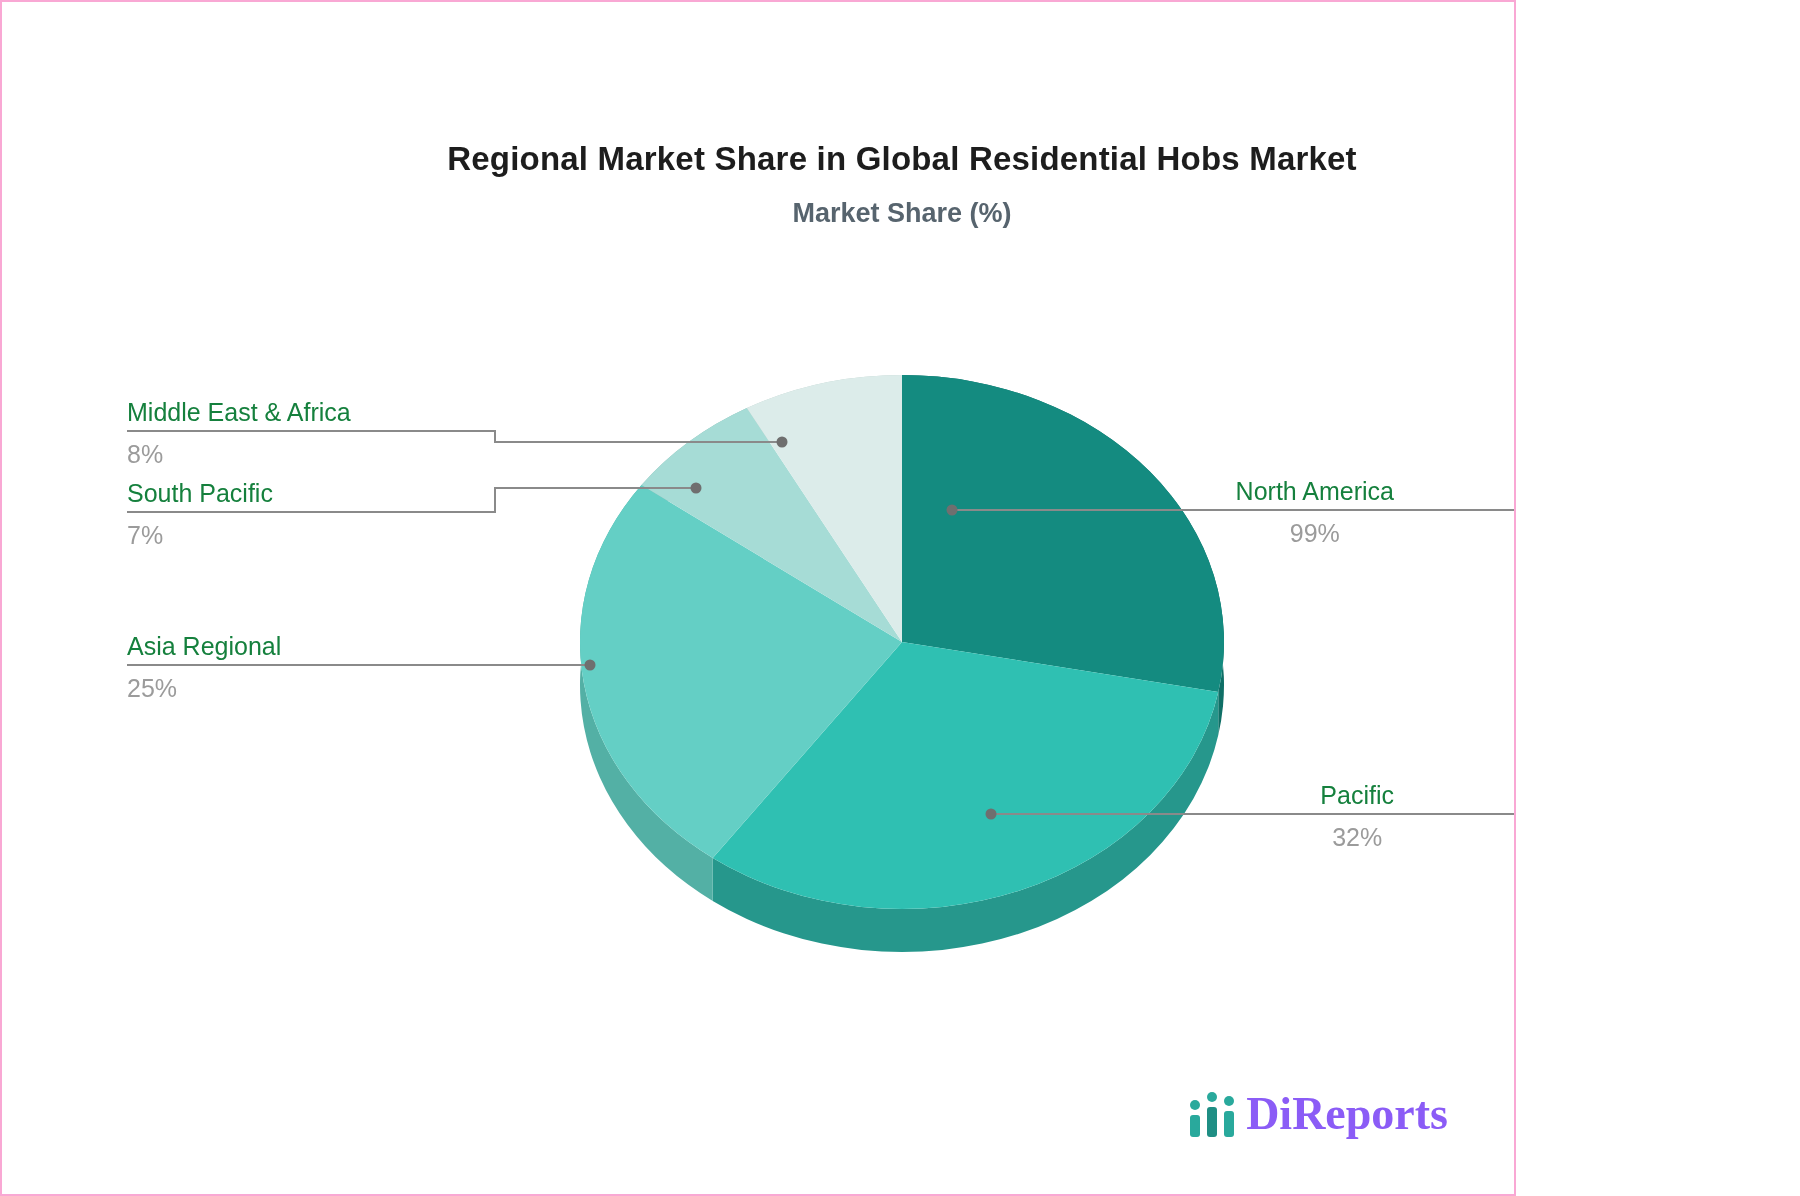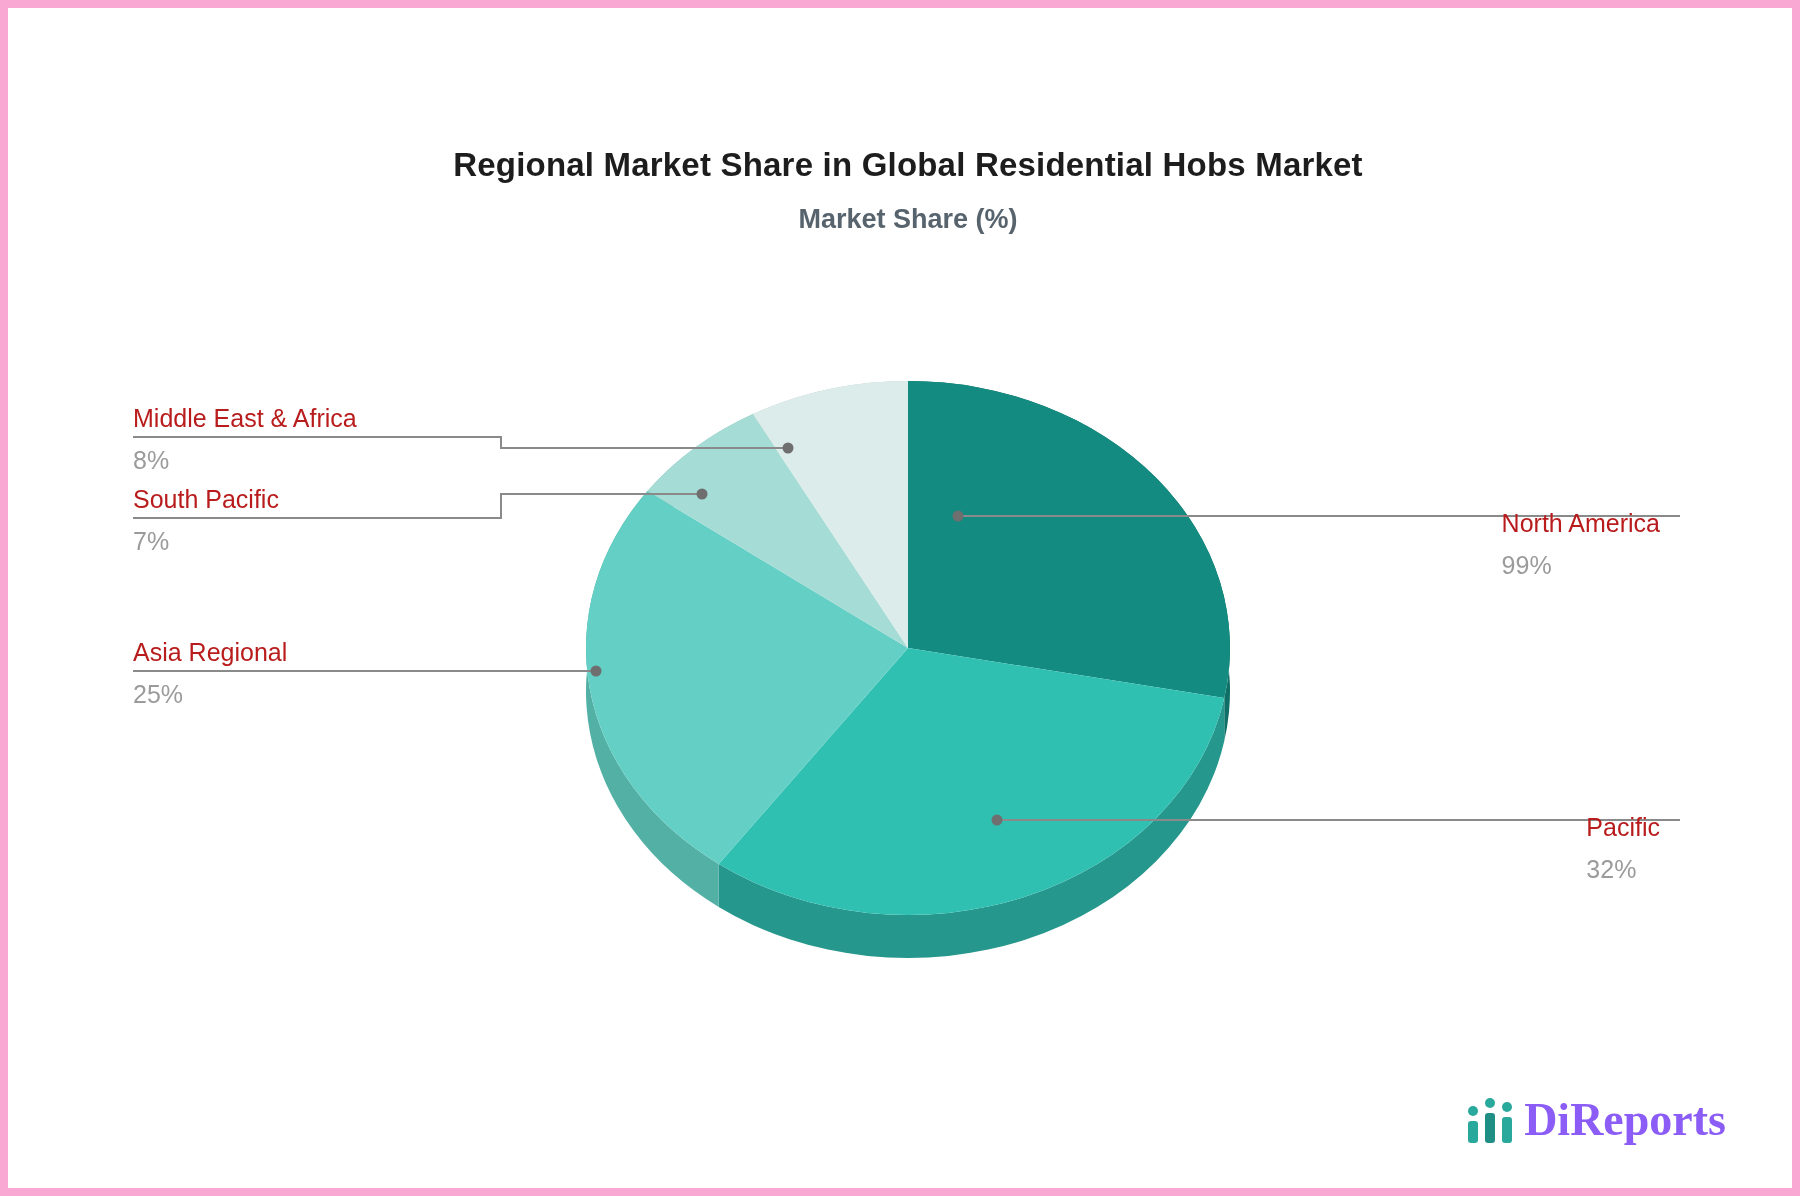--- a/index.html
+++ b/index.html
@@ -1,39 +1,39 @@
 <!DOCTYPE html>
 <html><head>
 <meta charset="utf-8">
 <style>
   html,body{margin:0;padding:0;background:#ffffff;}
   .stage{
     position:relative;
-    width:1800px;height:1196px;
+    width:1516px;height:1196px;
     background:#ffffff;
-    border:8px solid #f9a8d4;
+    border:2px solid #f9a8d4;
     box-sizing:border-box;
     font-family:"Liberation Sans", sans-serif;
     overflow:hidden;
   }
   .chart-title{
     position:absolute;left:0;top:138px;width:1800px;
     text-align:center;font-size:33px;font-weight:700;color:#1d1d1d;
     letter-spacing:0.2px;
   }
   .chart-subtitle{
     position:absolute;left:0;top:196px;width:1800px;
     text-align:center;font-size:27px;font-weight:700;color:#57646e;
   }
   .pie-svg{position:absolute;left:0;top:0;}
   .callout{position:absolute;font-size:25px;line-height:26px;white-space:nowrap;}
-  .callout .name{color:#b91c1c;}
+  .callout .name{color:#15803d;}
   .callout .pct{color:#9b9b9b;}
   .co-left{left:125px;text-align:left;}
-  .co-right{right:132px;text-align:left;margin-top:26px;}
+  .co-right{right:120px;text-align:center;}
   .logo{
     position:absolute;top:1082px;right:66px;
     display:flex;align-items:flex-end;gap:6px;
   }
   .logo-text{
     font-family:"Liberation Serif", serif;
     font-size:46px;font-weight:700;color:#8b5cf6;line-height:52px;
   }
 </style>
 </head>

